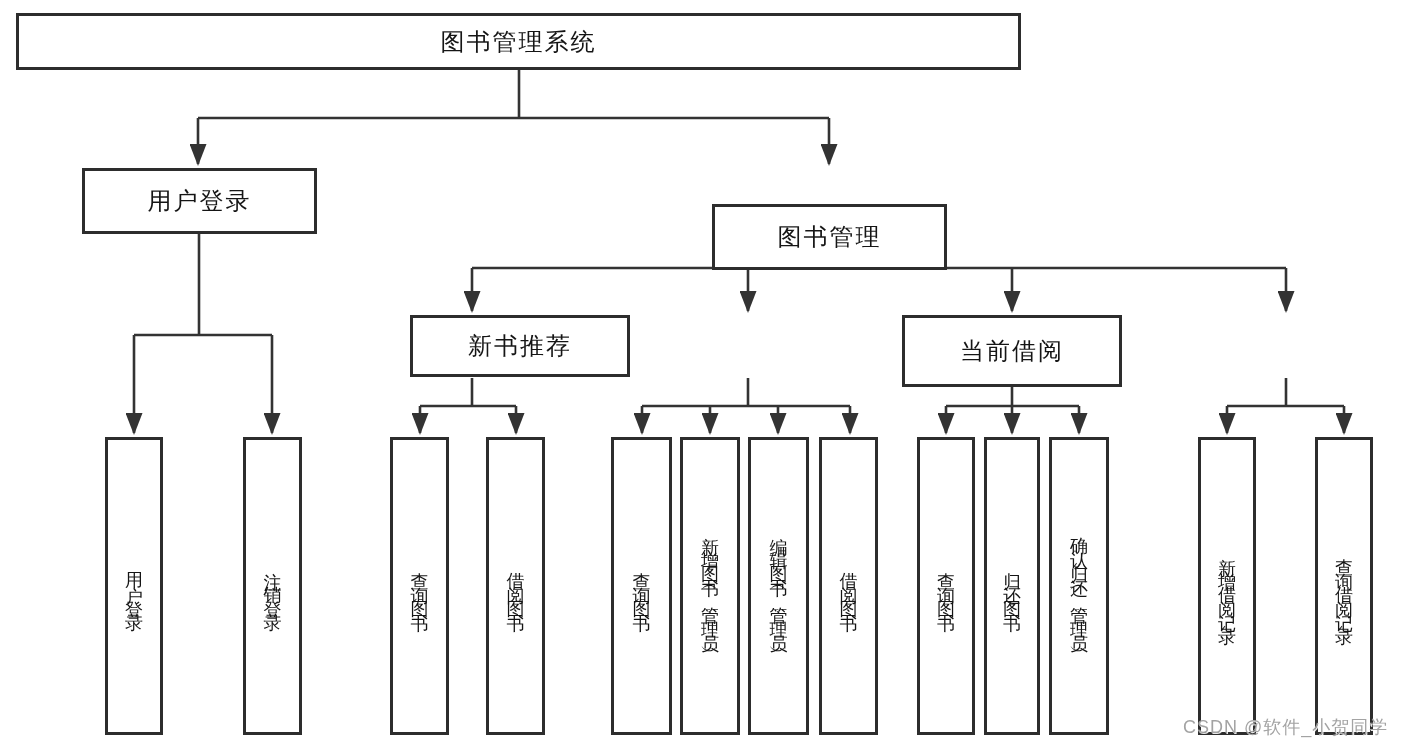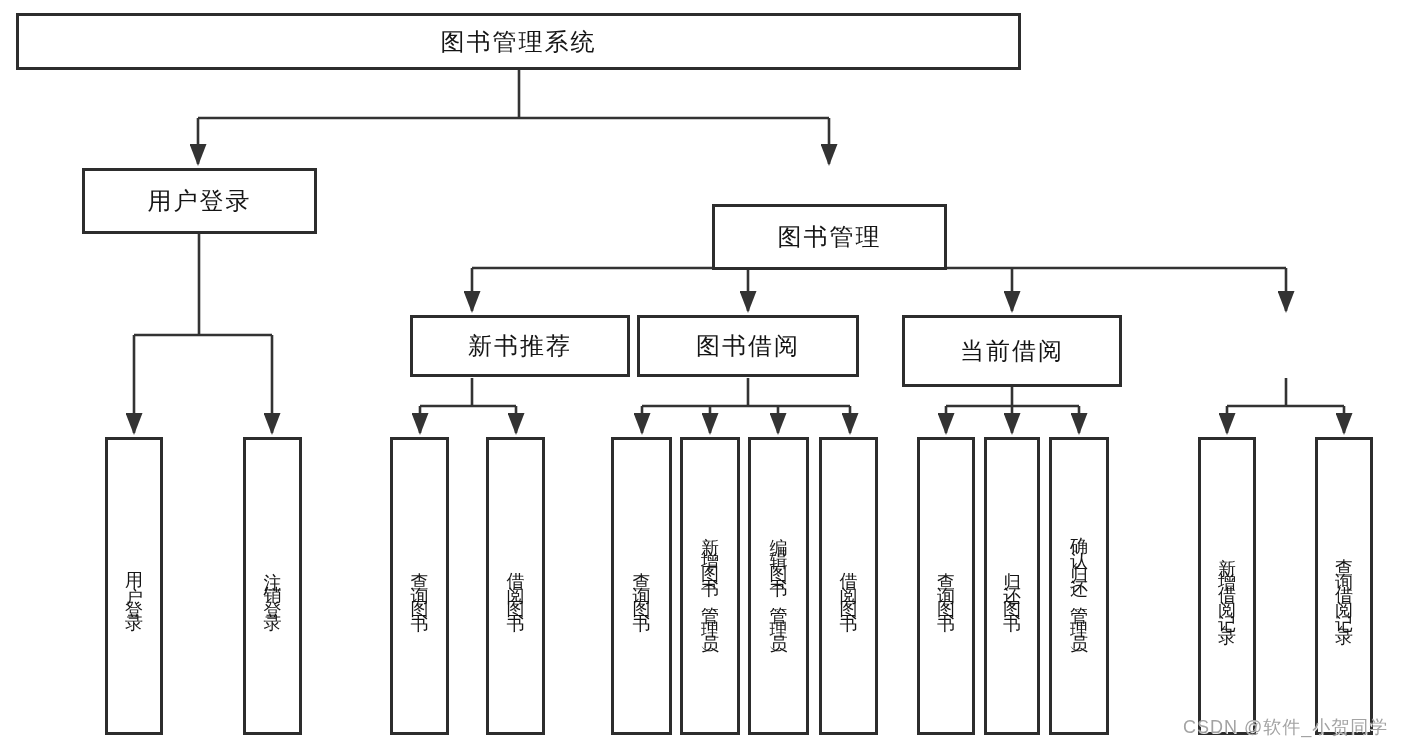--- a/index.html
+++ b/index.html
@@ -138,23 +138,20 @@
   <div class="box n-login">
     <span class="hlabel">用户登录</span>
   </div>
   <div class="box n-mgmt">
     <span class="hlabel">图书管理</span>
   </div>
 
   <div class="box n-newbook">
     <span class="hlabel">新书推荐</span>
   </div>
-  <div class="box n-borrow">
-    <span class="hlabel">图书借阅</span>
-  </div>
   <div class="box n-current">
     <span class="hlabel">当前借阅</span>
   </div>
 
   <div class="box leaf n-a1">
     <span class="vleaf">用户登录</span>
   </div>
   <div class="box leaf n-a2">
     <span class="vleaf">注销登录</span>
   </div>

